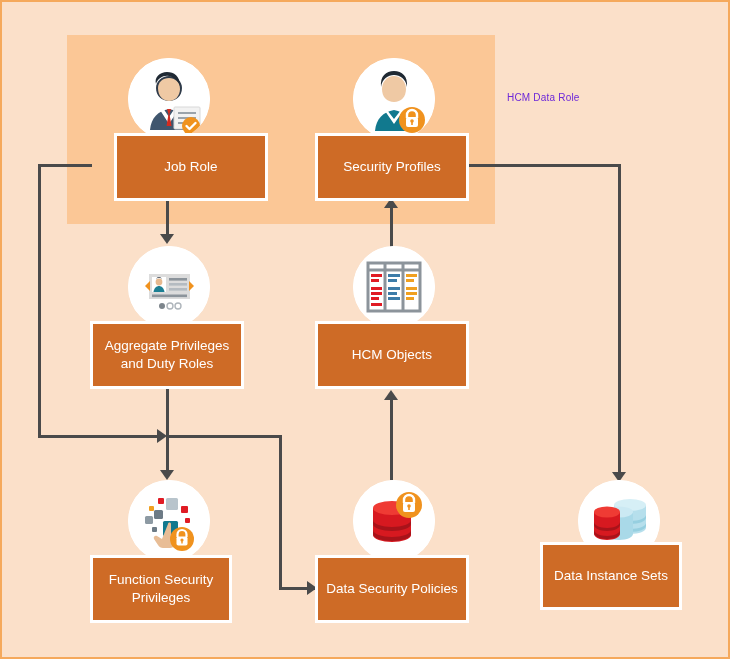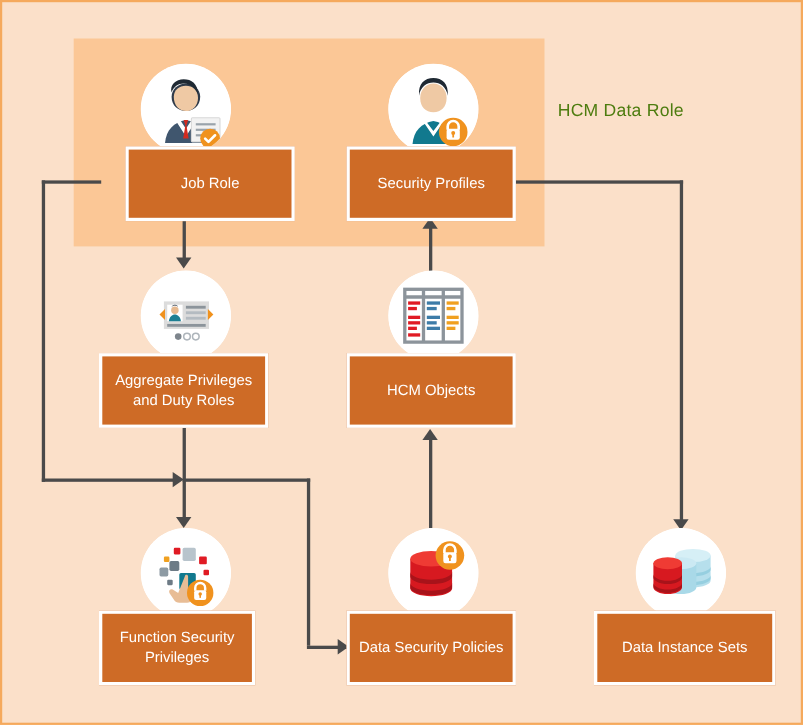--- a/index.html
+++ b/index.html
@@ -13,21 +13,21 @@
     overflow:hidden;
   }
   #group-panel{
     position:absolute;
     left:65px;top:33px;width:428px;height:189px;
     background:#FBC796;
   }
   #group-label{
     position:absolute;
     left:505px;top:90px;
-    font-size:16px;color:#4d7c0f;
+    font-size:10px;color:#6d28d9;
     letter-spacing:.2px;
     white-space:nowrap;
   }
   .node-box{
     position:absolute;
     background:#CE6B26;
     border:3px solid #ffffff;
     box-sizing:border-box;
     display:flex;align-items:center;justify-content:center;
     text-align:center;
@@ -217,15 +217,15 @@
       <path d="M16 50c0 3 6 6 13 6s13-3 13-6v3c0 3-6 6-13 6s-13-3-13-6z" fill="#a8131a"></path>
     </svg>
   </div>
 
   <div class="node-box" style="left:88px;top:131px;width:154px;height:68px;margin-left:24px;">Job Role</div>
   <div class="node-box" style="left:313px;top:131px;width:154px;height:68px;text-align:center;">Security Profiles</div>
   <div class="node-box" style="left:88px;top:319px;width:154px;height:68px;text-align:center;">Aggregate Privileges and Duty Roles</div>
   <div class="node-box" style="left:313px;top:319px;width:154px;height:68px;">HCM Objects</div>
   <div class="node-box" style="left:88px;top:553px;width:142px;height:68px;">Function Security Privileges</div>
   <div class="node-box" style="left:313px;top:553px;width:154px;height:68px;">Data Security Policies</div>
-  <div class="node-box" style="left:538px;top:553px;width:165px;height:68px;">Data Instance Sets</div>
+  <div class="node-box" style="left:538px;top:540px;width:142px;height:68px;">Data Instance Sets</div>
 
 </div>
 
 </body></html>

